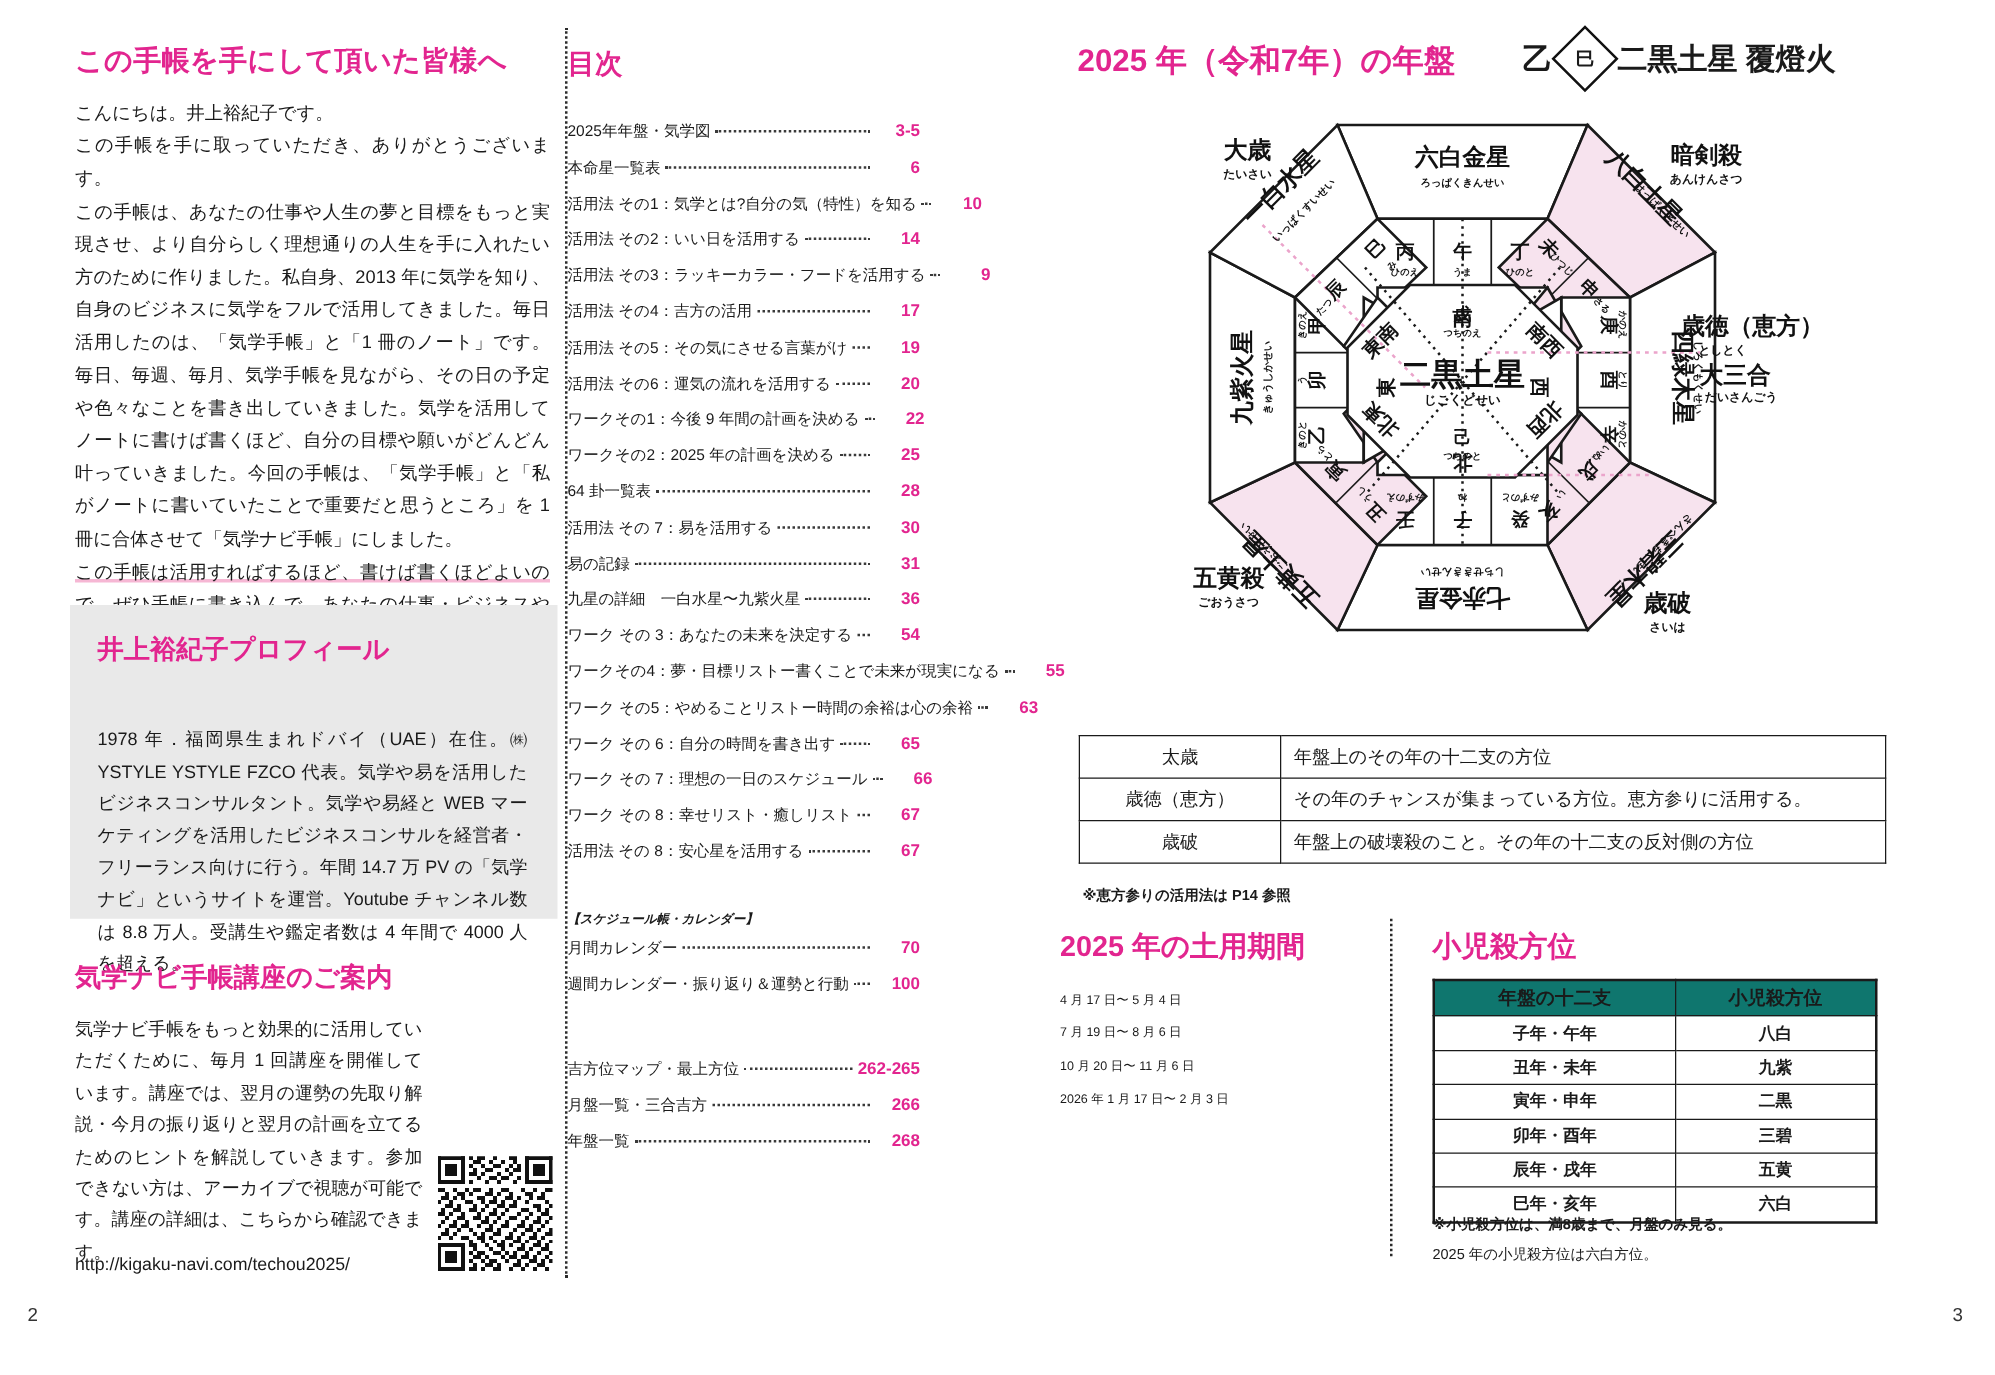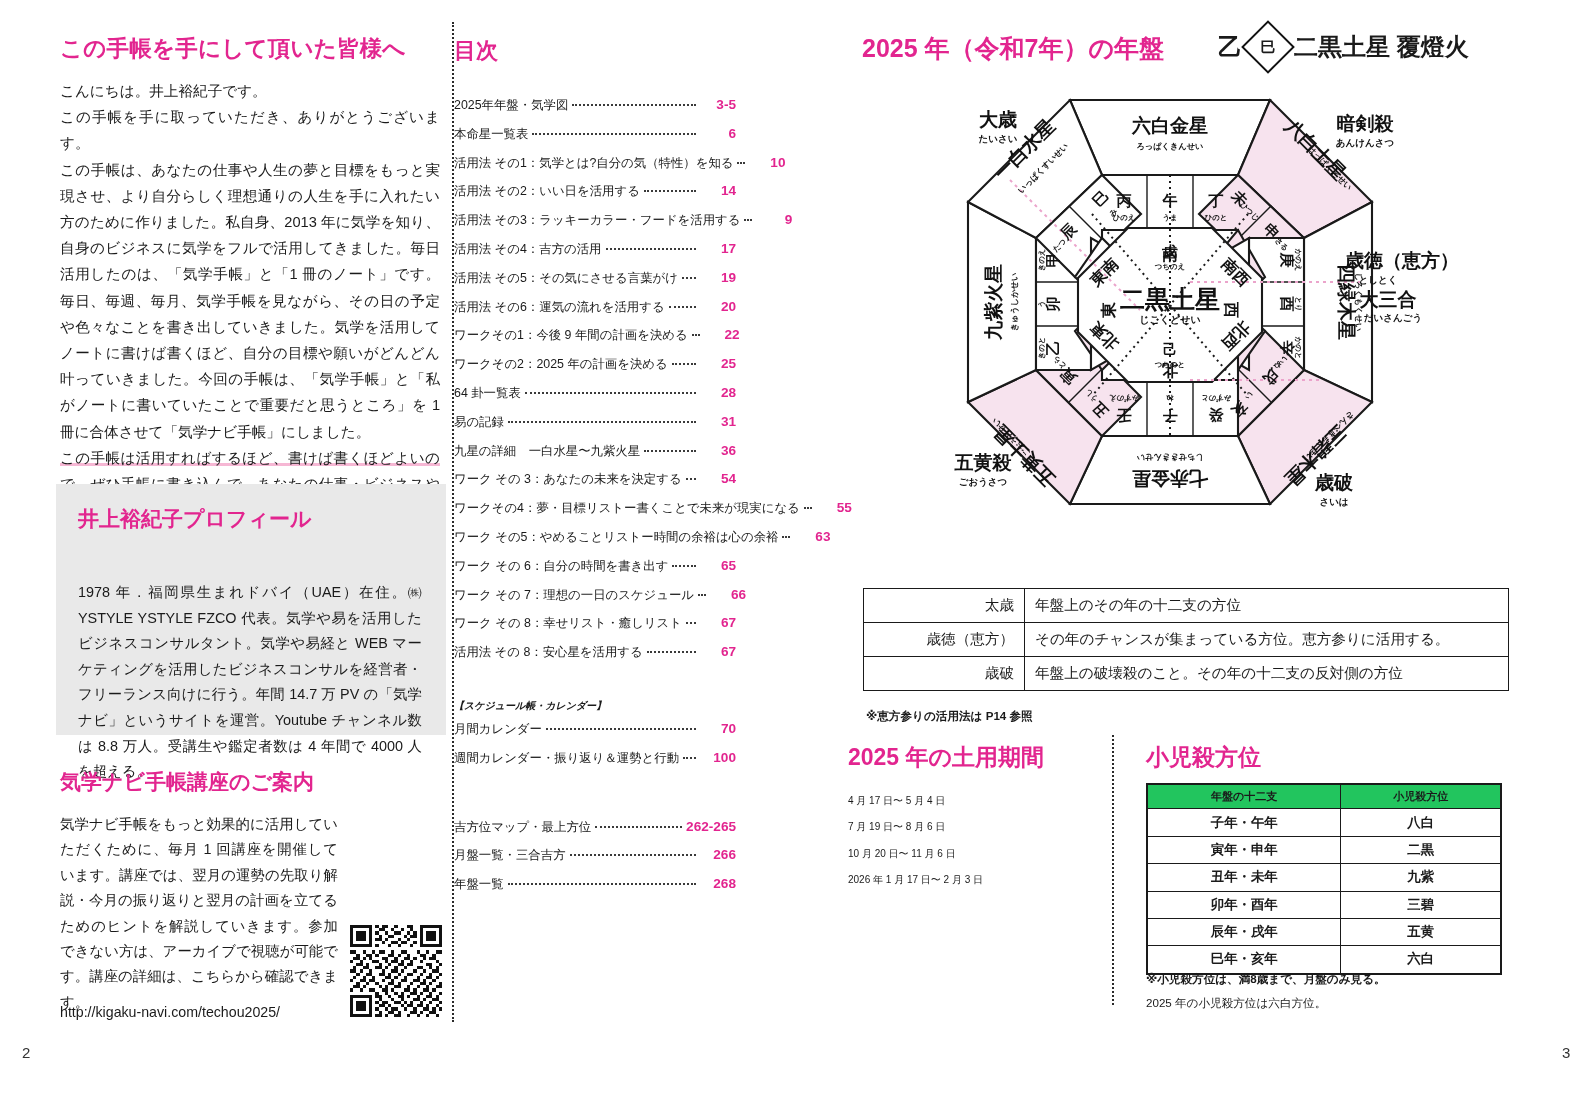--- a/index.html
+++ b/index.html
@@ -71,30 +71,30 @@
   .t-dir{font-size:16px;font-weight:bold;}
   .t-center{font-size:25px;font-weight:bold;}
   .t-center-ruby{font-size:10px;font-weight:bold;}
   .t-stem{font-size:14px;font-weight:bold;}
   .t-out{font-size:19px;font-weight:bold;}
   .t-out-ruby{font-size:9.5px;font-weight:bold;}
 
   
   #tbl-terms{position:absolute;left:863px;top:588px;width:646px;border-collapse:collapse;}
   #tbl-terms td{border:1.6px solid #1a1a1a;font-size:14.6px;padding:7px 10px;}
-  #tbl-terms td.k{width:140px;text-align:right;}
+  #tbl-terms td.k{width:140px;text-align:center;}
   #note-ehou{position:absolute;left:866px;top:709px;font-size:11.6px;font-weight:bold;}
 
   #doyo-title{position:absolute;left:848px;top:742px;font-size:23px;font-weight:bold;color:#e2258f;}
   #doyo-list{position:absolute;left:848px;top:788px;font-size:10px;line-height:26.4px;}
 
   #shouni-title{position:absolute;left:1146px;top:742px;font-size:23px;font-weight:bold;color:#e2258f;}
   #tbl-shouni{position:absolute;left:1146px;top:783px;width:356px;border-collapse:collapse;}
   #tbl-shouni th,#tbl-shouni td{border:1.2px solid #1a1a1a;font-size:13.4px;padding:4.2px 0;text-align:center;font-weight:bold;}
-  #tbl-shouni th{background:#22c55e;font-size:11px;}
+  #tbl-shouni th{background:#0f766e;font-size:15px;}
   #tbl-shouni{border:2px solid #1a1a1a;}
   #note-shouni-1{position:absolute;left:1146px;top:972px;font-size:11.6px;font-weight:bold;}
   #note-shouni-2{position:absolute;left:1146px;top:996px;font-size:11.6px;font-weight:normal;}
 
   #divider-right{position:absolute;left:1112px;top:735px;height:270px;border-left:2px dotted #2a2a2a;}
   #page-no-right{position:absolute;left:1562px;top:1044px;font-size:15px;color:#333;}
 </style>
 </head>
 <body>
 
@@ -398,20 +398,25 @@
           <span class="tl">ワークその2：2025 年の計画を決める</span>
           <span class="dots"></span>
           <span class="pg">25</span>
         </div>
         <div class="toc-row">
           <span class="tl">64 卦一覧表</span>
           <span class="dots"></span>
           <span class="pg">28</span>
         </div>
         <div class="toc-row">
+          <span class="tl">活用法 その 7：易を活用する</span>
+          <span class="dots"></span>
+          <span class="pg">30</span>
+        </div>
+        <div class="toc-row">
           <span class="tl">易の記録</span>
           <span class="dots"></span>
           <span class="pg">31</span>
         </div>
         <div class="toc-row">
           <span class="tl">九星の詳細　一白水星〜九紫火星</span>
           <span class="dots"></span>
           <span class="pg">36</span>
         </div>
         <div class="toc-row">
@@ -700,26 +705,26 @@
           <th>年盤の十二支</th>
           <th>小児殺方位</th>
         </tr>
       </thead>
     <tbody id="shouni-body">
         <tr>
           <td>子年・午年</td>
           <td>八白</td>
         </tr>
         <tr>
+          <td>丑年・未年</td>
+          <td>九紫</td>
+        </tr>
+        <tr>
           <td>寅年・申年</td>
           <td>二黒</td>
-        </tr>
-        <tr>
-          <td>丑年・未年</td>
-          <td>九紫</td>
         </tr>
         <tr>
           <td>卯年・酉年</td>
           <td>三碧</td>
         </tr>
         <tr>
           <td>辰年・戌年</td>
           <td>五黄</td>
         </tr>
         <tr>

